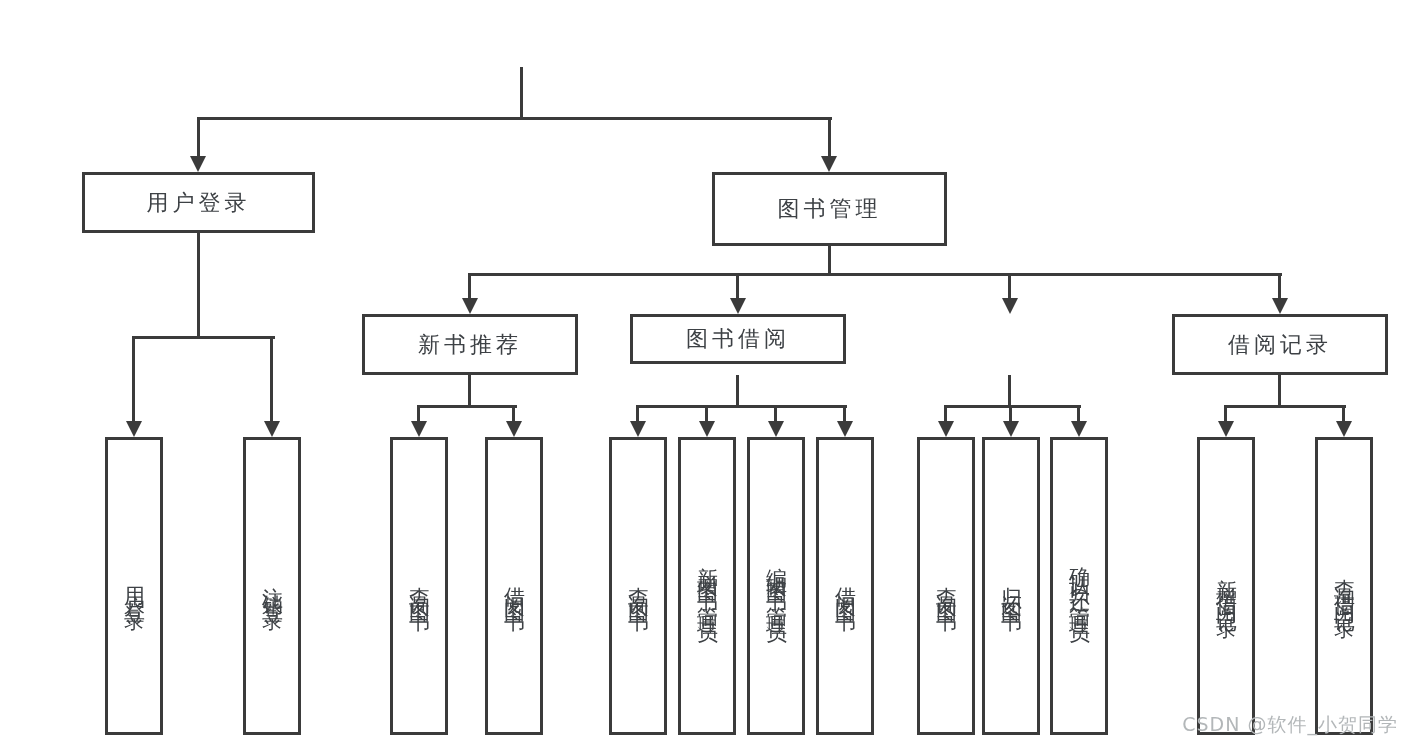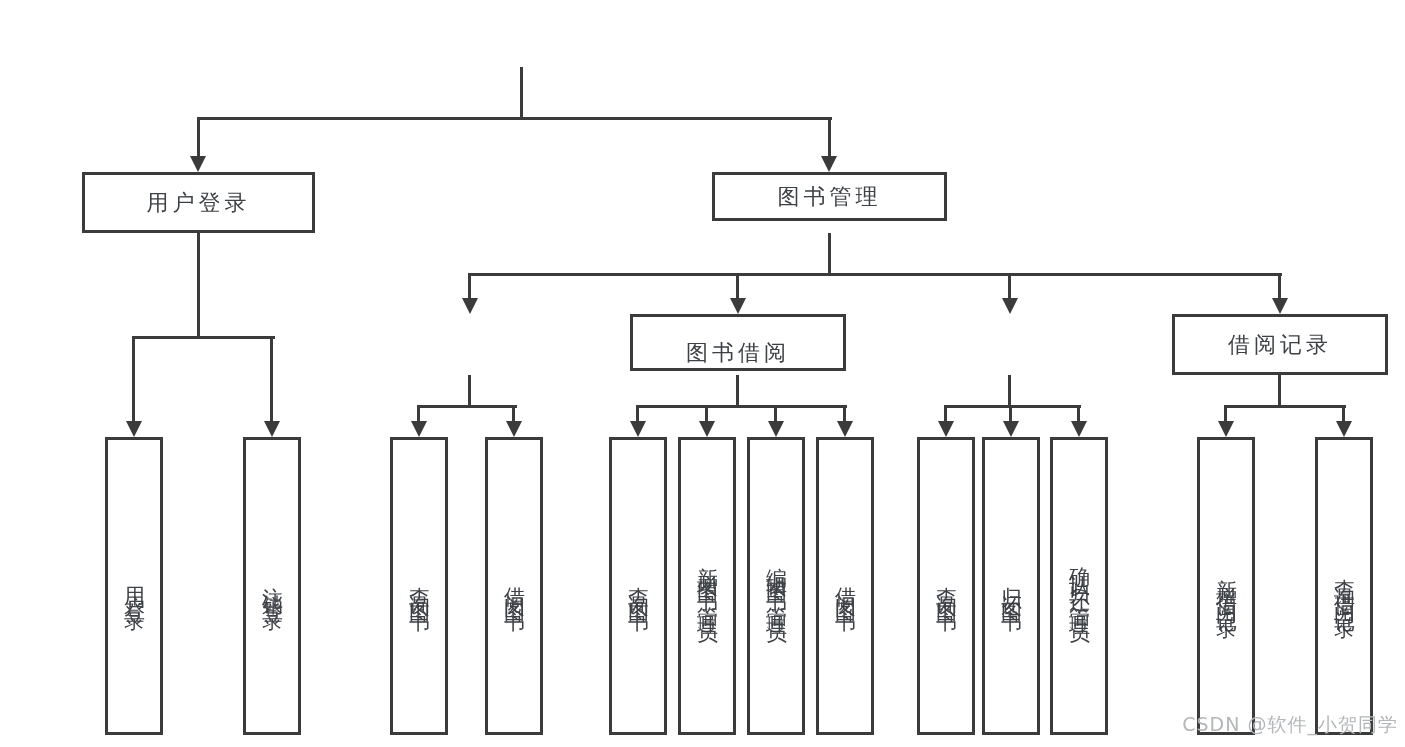--- a/index.html
+++ b/index.html
@@ -129,25 +129,28 @@
   <div class="hline" style="left:1224px;top:405px;width:122px;"></div>
   <div class="vline" style="left:1224px;top:405px;height:16px;"></div>
   <div class="arrow" style="left:1218px;top:421px;"></div>
   <div class="vline" style="left:1342px;top:405px;height:16px;"></div>
   <div class="arrow" style="left:1336px;top:421px;"></div>
 
 
   <div class="box" style="left:82px;top:172px;width:233px;height:61px;">
     <span class="lbl">用户登录</span>
   </div>
-  <div class="box" style="left:712px;top:172px;width:235px;height:49px;font-family:Liberation Mono, monospace;">
+  <div class="box" style="left:712px;top:172px;width:235px;height:74px;font-family:Liberation Mono, monospace;">
     <span class="lbl">图书管理</span>
   </div>
 
-  <div class="box" style="left:630px;top:314px;width:216px;height:57px;align-items:flex-end;">
+  <div class="box" style="left:362px;top:314px;width:216px;height:61px;">
+    <span class="lbl">新书推荐</span>
+  </div>
+  <div class="box" style="left:630px;top:314px;width:216px;height:50px;">
     <span class="lbl">图书借阅</span>
   </div>
   <div class="box" style="left:1172px;top:314px;width:216px;height:61px;">
     <span class="lbl">借阅记录</span>
   </div>
 
   <div class="vbox" style="left:105px;top:437px;width:58px;height:298px;">
     <span class="vlbl">用户登录</span>
   </div>
   <div class="vbox" style="left:243px;top:437px;width:58px;height:298px;">

